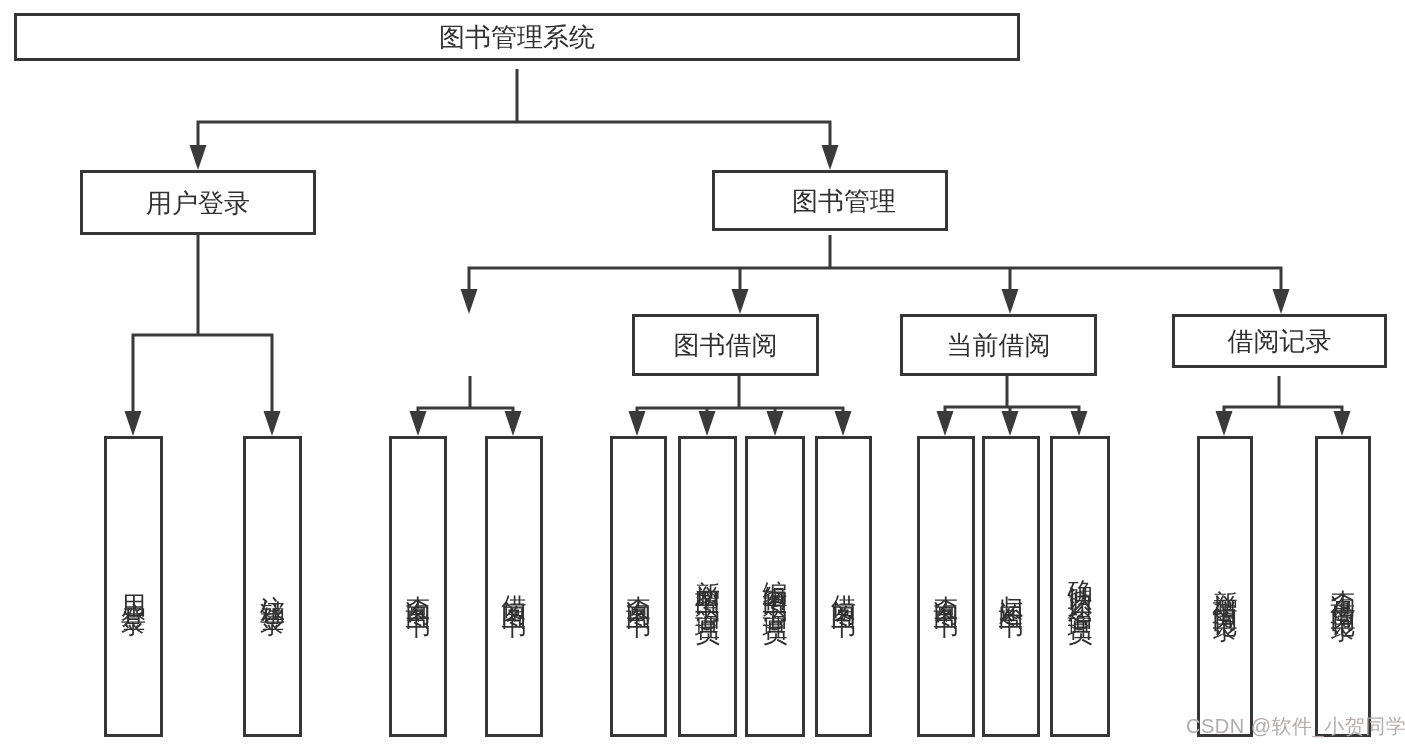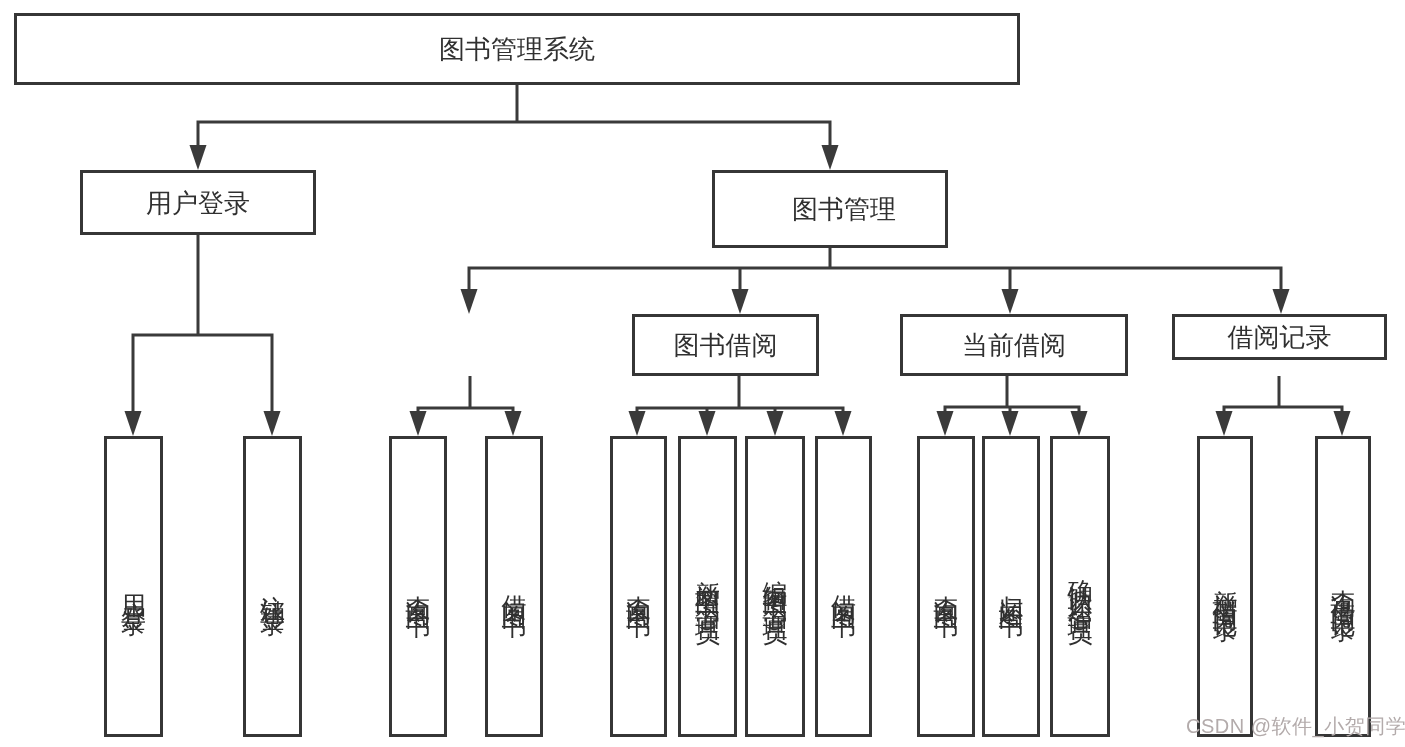--- a/index.html
+++ b/index.html
@@ -90,28 +90,28 @@
       <polygon points="766.5,411 783.5,411 775,436"></polygon>
       <polygon points="834.5,411 851.5,411 843,436"></polygon>
       <polygon points="936.5,411 953.5,411 945,436"></polygon>
       <polygon points="1001.5,411 1018.5,411 1010,436"></polygon>
       <polygon points="1070.5,411 1087.5,411 1079,436"></polygon>
       <polygon points="1215.5,411 1232.5,411 1224,436"></polygon>
       <polygon points="1333.5,411 1350.5,411 1342,436"></polygon>
     </g>
   </svg>
 
-  <div class="box" style="left:14px; top:13px; width:1006px; height:72px;">图书管理系统</div>
+  <div class="box" style="left:14px; top:13px; width:1006px; height:48px;">图书管理系统</div>
 
   <div class="box" style="left:80px; top:170px; width:236px; height:65px;">用户登录</div>
-  <div class="box" style="left:712px; top:170px; width:236px; height:78px;padding-left:28px;">图书管理</div>
+  <div class="box" style="left:712px; top:170px; width:236px; height:61px;padding-left:28px;">图书管理</div>
 
   <div class="box" style="left:632px; top:314px; width:187px; height:62px;">图书借阅</div>
-  <div class="box" style="left:900px; top:314px; width:228px; height:62px;">当前借阅</div>
-  <div class="box" style="left:1172px; top:314px; width:215px; height:46px;">借阅记录</div>
+  <div class="box" style="left:900px; top:314px; width:197px; height:62px;">当前借阅</div>
+  <div class="box" style="left:1172px; top:314px; width:215px; height:54px;">借阅记录</div>
 
   <div class="box" style="left:104px; top:436px; width:59px; height:301px;">
     <span class="vlabel">用户登录</span>
   </div>
   <div class="box" style="left:243px; top:436px; width:59px; height:301px;">
     <span class="vlabel">注销登录</span>
   </div>
 
   <div class="box" style="left:389px; top:436px; width:58px; height:301px;">
     <span class="vlabel">查询图书</span>

